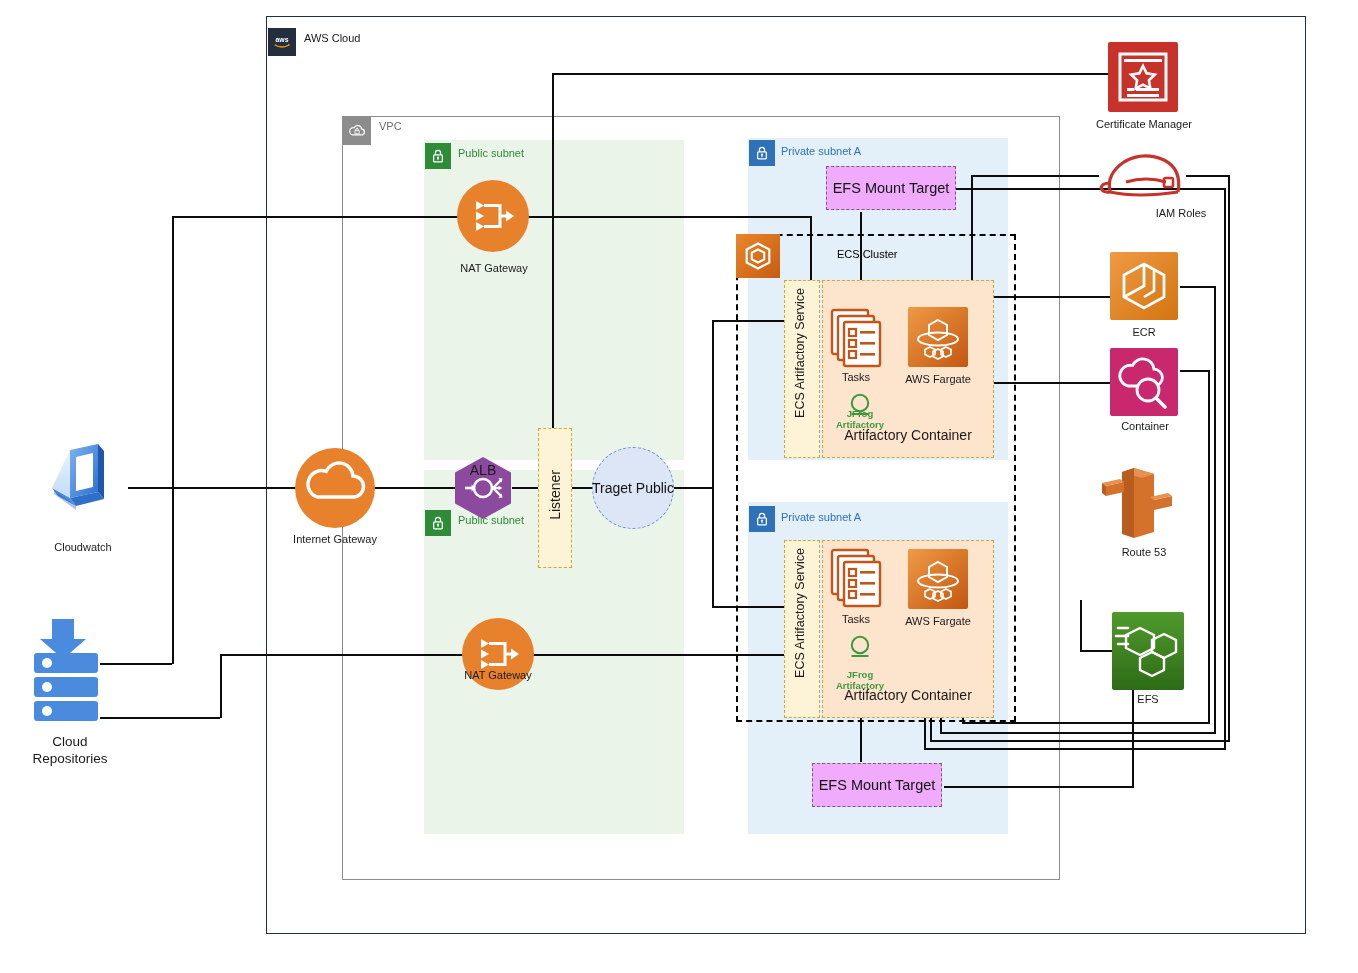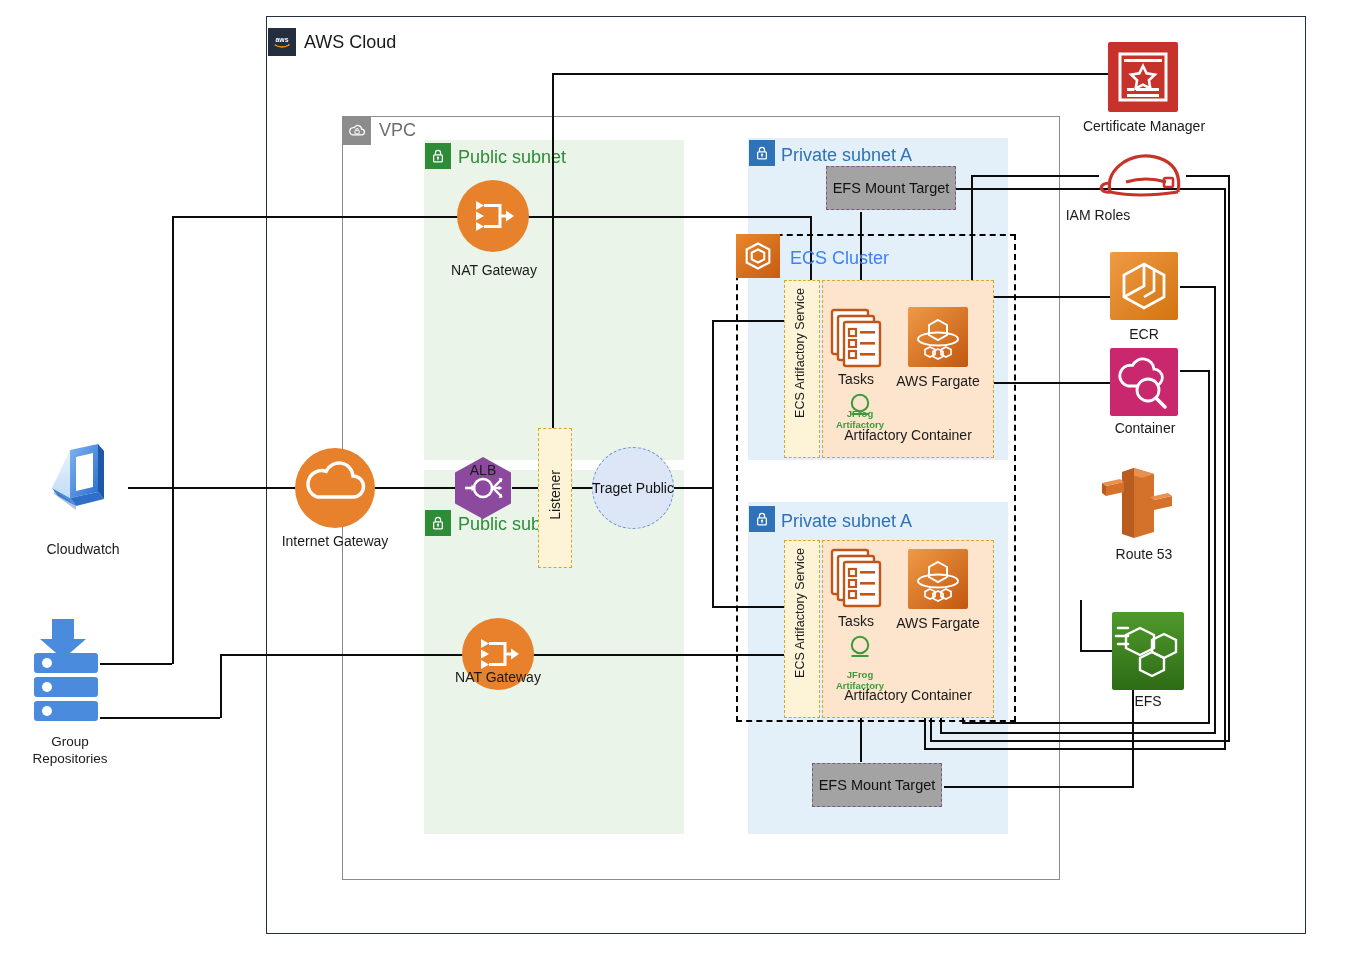--- a/index.html
+++ b/index.html
@@ -11,45 +11,45 @@
   
   .grp{position:absolute;box-sizing:border-box;}
   .grp-aws{border:1.6px solid #232f3e;background:transparent;}
   .grp-vpc{border:1.3px solid #8c8c8c;background:transparent;}
   .grp-public{background:#eaf4e8;border:none;}
   .grp-private{background:#e3eff9;border:none;}
   .grp-ecs{border:2px dashed #000;background:transparent;}
   .grp-svc{border:1.6px dashed #d6a72a;background:#fdf3d7;}
   .grp-cont{border:1.6px dashed #d6a72a;background:#fde4cd;}
   .grp-listener{border:1.5px dashed #d6a72a;background:#fdf3d7;}
-  .grp-mount{border:1.5px dashed #7a5b7e;background:#a3a3a3;}
+  .grp-mount{border:1.5px dashed #7a5b7e;background:#f0abfc;}
   .grp-tg{border:1.5px dashed #6a8fd0;background:#dce6f7;border-radius:50%;}
 
   
   .badge{position:absolute;display:flex;align-items:center;justify-content:center;}
   .badge-aws{width:28px;height:28px;background:#232f3e;}
   .badge-vpc{width:28px;height:28px;background:#8c8c8c;}
   .badge-pub{width:26px;height:26px;background:#2e8b38;}
   .badge-priv{width:26px;height:26px;background:#2f72b8;}
   .badge-ecs{width:44px;height:44px;background:linear-gradient(135deg,#e8872a,#c65c12);}
 
-  .g-title{position:absolute;font-size:18px;white-space:nowrap;}
+  .g-title{position:absolute;font-size:11px;white-space:nowrap;}
   .t-aws{color:#1a1a1a;}
   .t-vpc{color:#6d6d6d;}
   .t-pub{color:#2e8b38;}
   .t-priv{color:#2f72b8;}
-  .t-ecs{color:#3b82f6;}
+  .t-ecs{color:#000000;margin-left:47px;}
 
   
   .ln{position:absolute;background:#0c0c0c;}
   .lnh{height:1.6px;}
   .lnv{width:1.6px;}
 
   
-  .nlabel{position:absolute;font-size:14px;color:#1a1a1a;text-align:center;white-space:nowrap;}
+  .nlabel{position:absolute;font-size:11px;color:#1a1a1a;text-align:center;white-space:nowrap;}
   .nlabel2{position:absolute;font-size:13.5px;color:#1a1a1a;text-align:center;line-height:1.25;}
 
   .vert{writing-mode:vertical-rl;transform:rotate(180deg);}
 
   .boxtext{position:absolute;display:flex;align-items:center;justify-content:center;
            font-size:14.5px;color:#111;width:100%;height:100%;box-sizing:border-box;}
   .tg-text{font-size:14px;color:#111;}
   svg{display:block;overflow:visible;}
 </style>
 </head>
@@ -382,21 +382,21 @@
       <path d="M24 2 h22 v20 h12 L35 42 L12 22 h12 Z" fill="#4a8bdd"></path>
       <rect x="6" y="36" width="64" height="20" rx="3" fill="#4a8bdd"></rect>
       <rect x="6" y="60" width="64" height="20" rx="3" fill="#4a8bdd"></rect>
       <rect x="6" y="84" width="64" height="20" rx="3" fill="#4a8bdd"></rect>
       <circle cx="19" cy="46" r="5" fill="#fff"></circle>
       <circle cx="19" cy="70" r="5" fill="#fff"></circle>
       <circle cx="19" cy="94" r="5" fill="#fff"></circle>
     </svg>
   </div>
   <div class="nlabel2" style="left:8px;top:734px;width:124px;">
-    <div>Group</div>
+    <div>Cloud</div>
     <div>Repositories</div>
   </div>
 
   <div class="abs" style="left:1108px;top:42px;">
     <svg width="70" height="70" viewBox="0 0 70 70">
       <rect width="70" height="70" rx="2" fill="#c7332a"></rect>
       <rect x="12" y="12" width="46" height="46" fill="none" stroke="#fff" stroke-width="3"></rect>
       <rect x="16" y="17" width="38" height="3" fill="#fff"></rect>
       <path d="M35 24 L38.6 31.4 L46.8 32.6 L40.9 38.3 L42.3 46.4 L35 42.6 L27.7 46.4 L29.1 38.3 L23.2 32.6 L31.4 31.4 Z" fill="none" stroke="#fff" stroke-width="2.6"></path>
       <rect x="19" y="46" width="7" height="3" fill="#fff"></rect>
@@ -408,21 +408,21 @@
 
   <div class="abs" style="left:1098px;top:152px;">
     <svg width="90" height="46" viewBox="0 0 90 46">
       <path d="M12 40 Q8 22 26 10 Q45 -1 66 8 Q84 17 80 40" fill="none" stroke="#c7332a" stroke-width="3.2"></path>
       <path d="M12 40 Q5 41 3 36 Q4 31 12 31" fill="none" stroke="#c7332a" stroke-width="3.2"></path>
       <path d="M12 40 Q40 46 80 40" fill="none" stroke="#c7332a" stroke-width="3.2"></path>
       <path d="M28 30 Q48 24 68 30" fill="none" stroke="#c7332a" stroke-width="3.2"></path>
       <rect x="66" y="26" width="9" height="9" rx="1.5" fill="none" stroke="#c7332a" stroke-width="2.6"></rect>
     </svg>
   </div>
-  <div class="nlabel" style="left:1048px;top:207px;width:100px;">IAM Roles</div>
+  <div class="nlabel" style="left:1131px;top:207px;width:100px;">IAM Roles</div>
 
   <div class="abs" style="left:1110px;top:252px;">
     <svg width="68" height="68" viewBox="0 0 68 68">
       <defs>
           <linearGradient id="ecrg" x1="0" y1="0" x2="1" y2="1">
         <stop offset="0%" stop-color="#ef9a45"></stop>
             <stop offset="100%" stop-color="#d3740f"></stop>
       </linearGradient>
         </defs>
       <rect width="68" height="68" rx="2" fill="url(#ecrg)"></rect>

